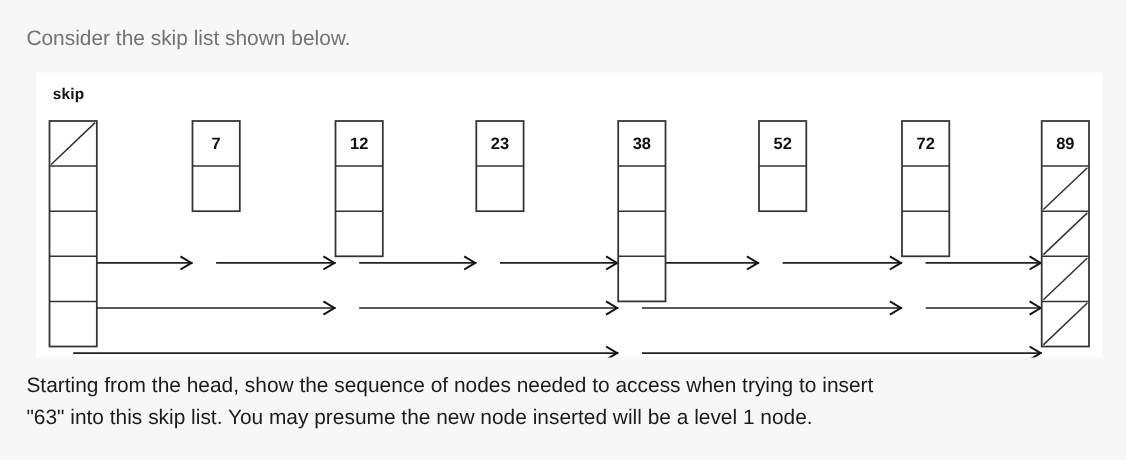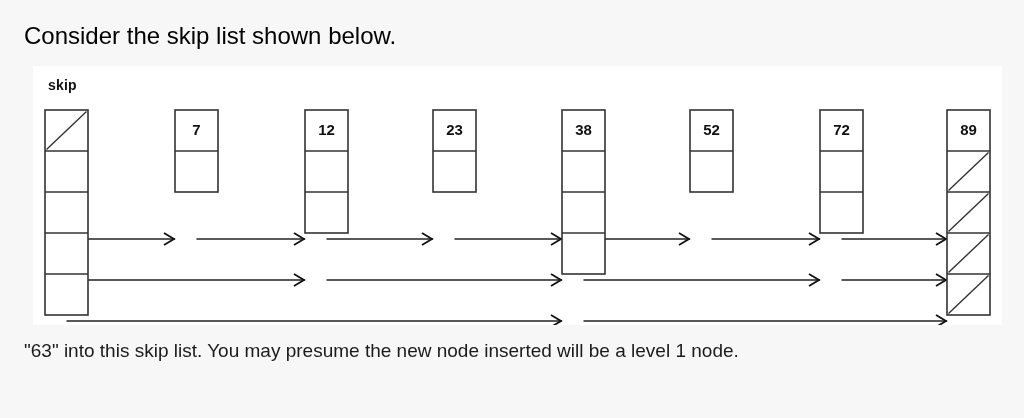--- a/index.html
+++ b/index.html
@@ -13,23 +13,23 @@
     font-family: "Liberation Sans", sans-serif;
     color: #1b1b1b;
     overflow: hidden;
     position: relative;
   }
 
   .intro-text {
     position: absolute;
     left: 24px;
     top: 24px;
-    font-size: 24px;
+    font-size: 19px;
     line-height: 24px;
-    color: #000000;
+    color: #737373;
     white-space: nowrap;
   }
 
   .diagram-panel {
     position: absolute;
     left: 33px;
     top: 66px;
     width: 969px;
     height: 259px;
     background: #ffffff;
@@ -218,14 +218,15 @@
         <text x="935.5" y="65.5" class="key-text">89</text>
         <line x1="915.5" y1="124.5" x2="955.5" y2="86.5" class="null-slash"></line>
         <line x1="915.5" y1="165.5" x2="955.5" y2="127.5" class="null-slash"></line>
         <line x1="915.5" y1="206.5" x2="955.5" y2="168.5" class="null-slash"></line>
         <line x1="915.5" y1="247.5" x2="955.5" y2="209.5" class="null-slash"></line>
       </g>
     </svg>
 </div>
 
 <div class="outro-text">
+  <span class="outro-line">Starting from the head, show the sequence of nodes needed to access when trying to insert</span>
   <span class="outro-line">"63" into this skip list. You may presume the new node inserted will be a level 1 node.</span>
 </div>
 
 </body></html>

